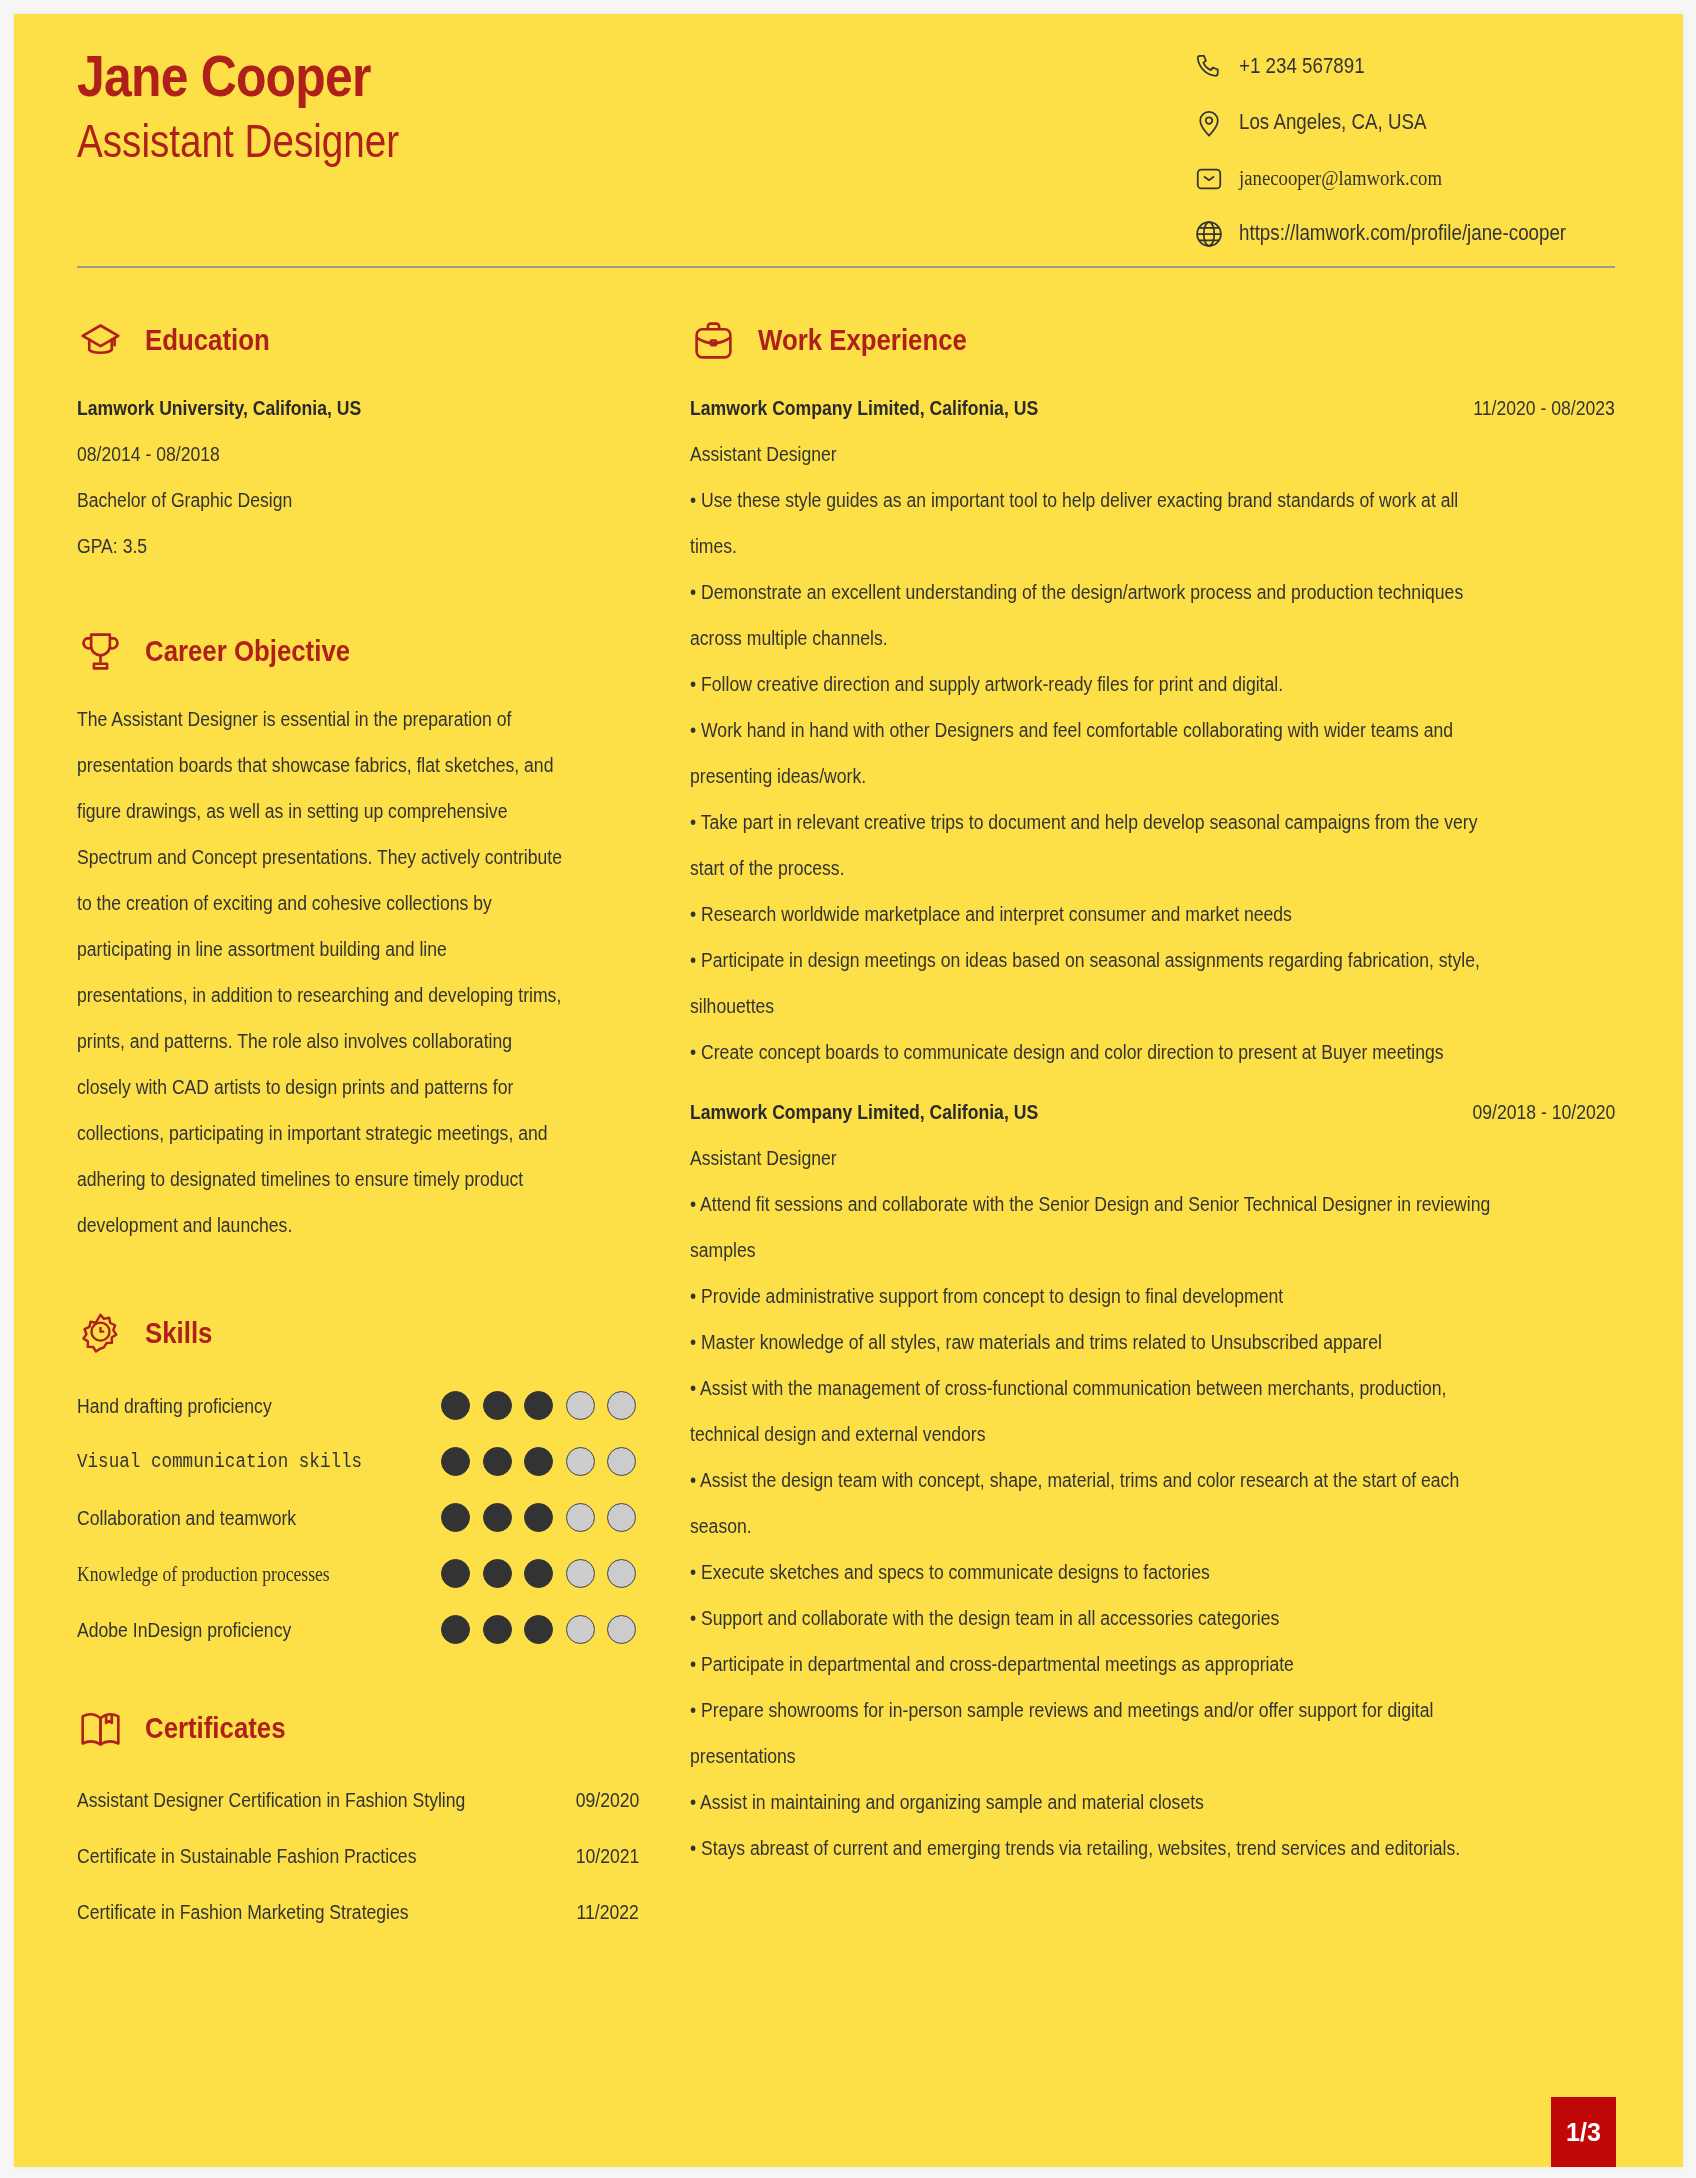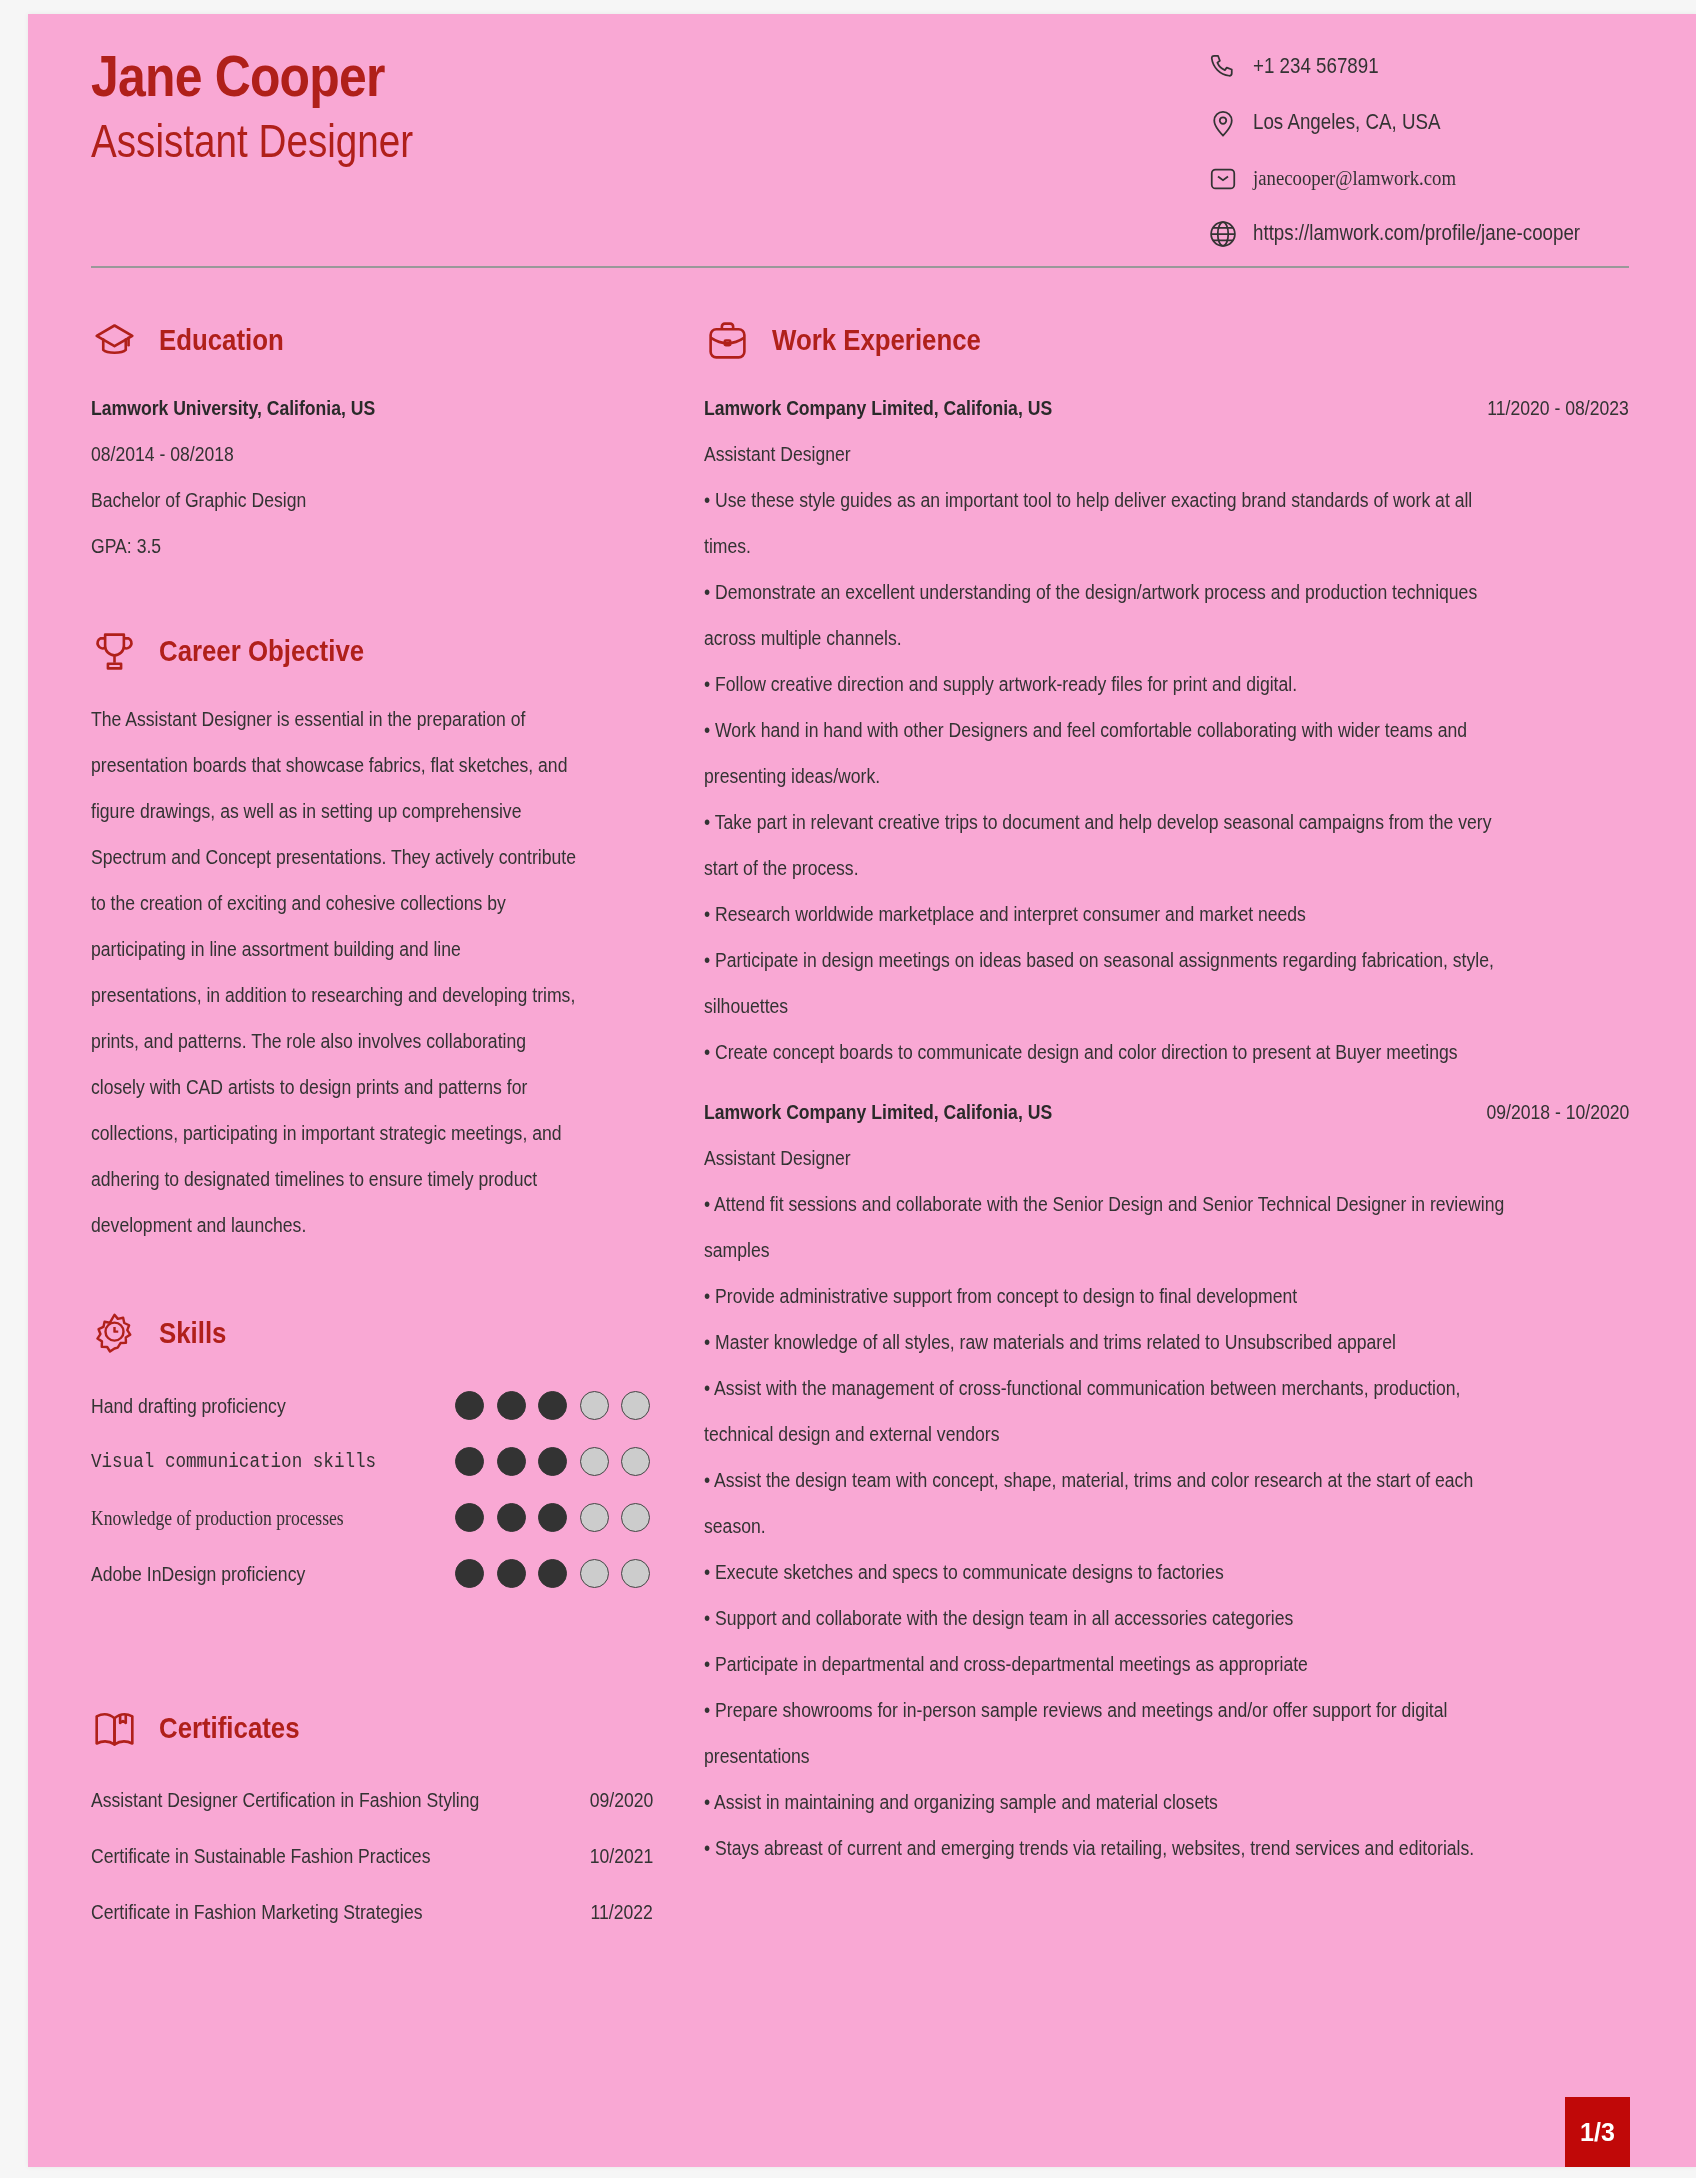--- a/index.html
+++ b/index.html
@@ -1,20 +1,20 @@
 <!DOCTYPE html>
 <html style="font-size:15px"><head>
 <meta charset="utf-8">
 <style>
   * { box-sizing: border-box; margin: 0; padding: 0; }
   html, body { width: 1697px; height: 2179px; background: #f6f6f6; overflow: hidden; }
   body { font-family: "Liberation Sans", "DejaVu Sans", sans-serif; color: #333; position: relative; }
   .page {
-    position: absolute; left: 28px; top: 14px; width: 1669px; height: 2153px;
-    background: #f9a8d4; box-shadow: 0 0 5.6px rgba(0,0,0,0.06);
+    position: absolute; left: 14px; top: 14px; width: 1669px; height: 2153px;
+    background: #fde047; box-shadow: 0 0 5.6px rgba(0,0,0,0.06);
   }
   .abs { position: absolute; }
   .name {
     left: 63px; top: 33px; font-size: 58px; font-weight: bold; color: #b0201a;
     letter-spacing: -0.9px; font-stretch: condensed; line-height: 1;
     transform: scaleX(0.86); transform-origin: left top;
   }
   .title {
     left: 63px; top: 104px; font-size: 46px; color: #b0201a; line-height: 1;
     transform: scaleX(0.84); transform-origin: left top;
@@ -157,20 +157,30 @@
         <div class="dots abs" style="left: 364px; top: 13px;">
           <span class="dot on"></span>
           <span class="dot on"></span>
           <span class="dot on"></span>
           <span class="dot off"></span>
           <span class="dot off"></span>
         </div>
       </div>
       <div style="position: relative; height: 56px; font-family: Liberation Mono, monospace;">
         <div class="line abs" style="left: 0px; top: 4.6px;">Visual communication skills</div>
+        <div class="dots abs" style="left: 364px; top: 13px;">
+          <span class="dot on"></span>
+          <span class="dot on"></span>
+          <span class="dot on"></span>
+          <span class="dot off"></span>
+          <span class="dot off"></span>
+        </div>
+      </div>
+      <div style="position: relative; height: 56px;">
+        <div class="line abs" style="left: 0px; top: 4.6px;">Collaboration and teamwork</div>
         <div class="dots abs" style="left: 364px; top: 13px;">
           <span class="dot on"></span>
           <span class="dot on"></span>
           <span class="dot on"></span>
           <span class="dot off"></span>
           <span class="dot off"></span>
         </div>
       </div>
       <div style="position: relative; height: 56px; font-family: Liberation Serif, serif;">
         <div class="line abs" style="left: 0px; top: 4.6px;">Knowledge of production processes</div>

